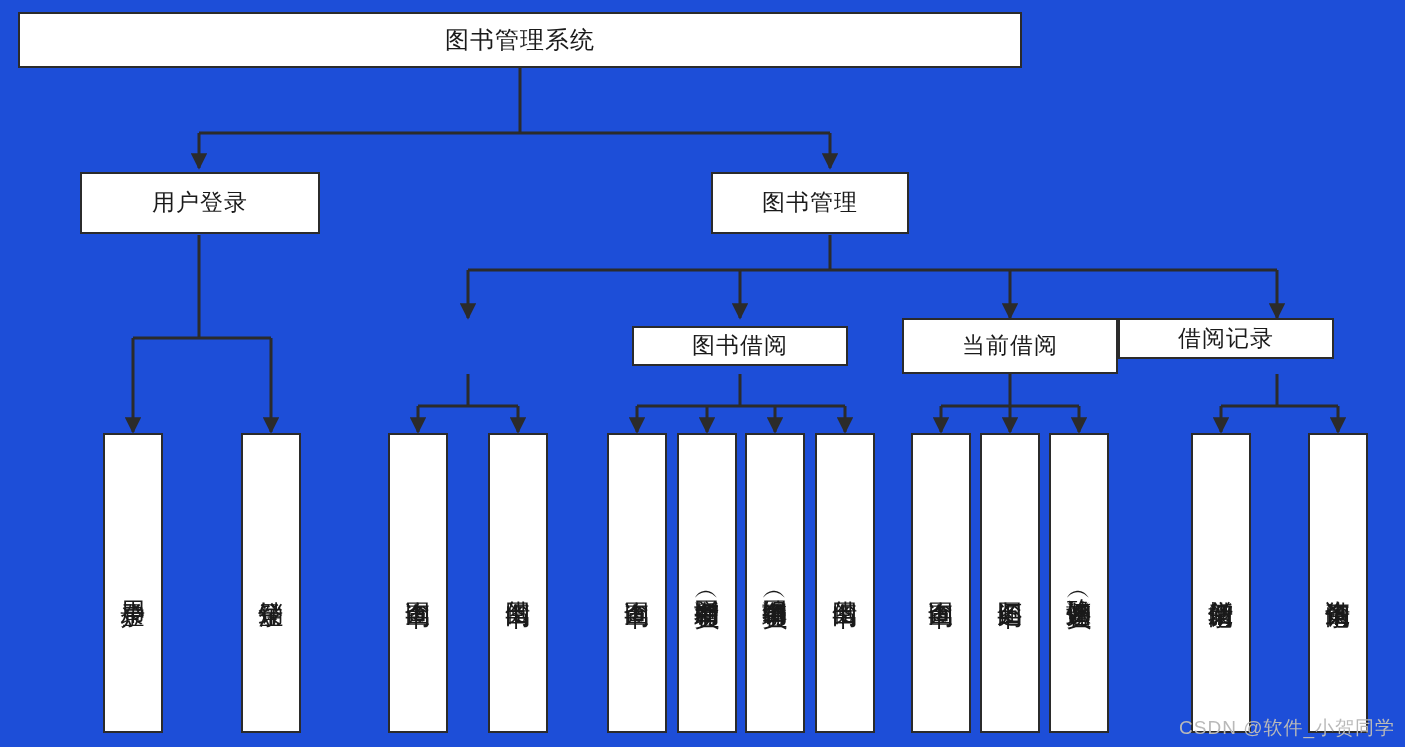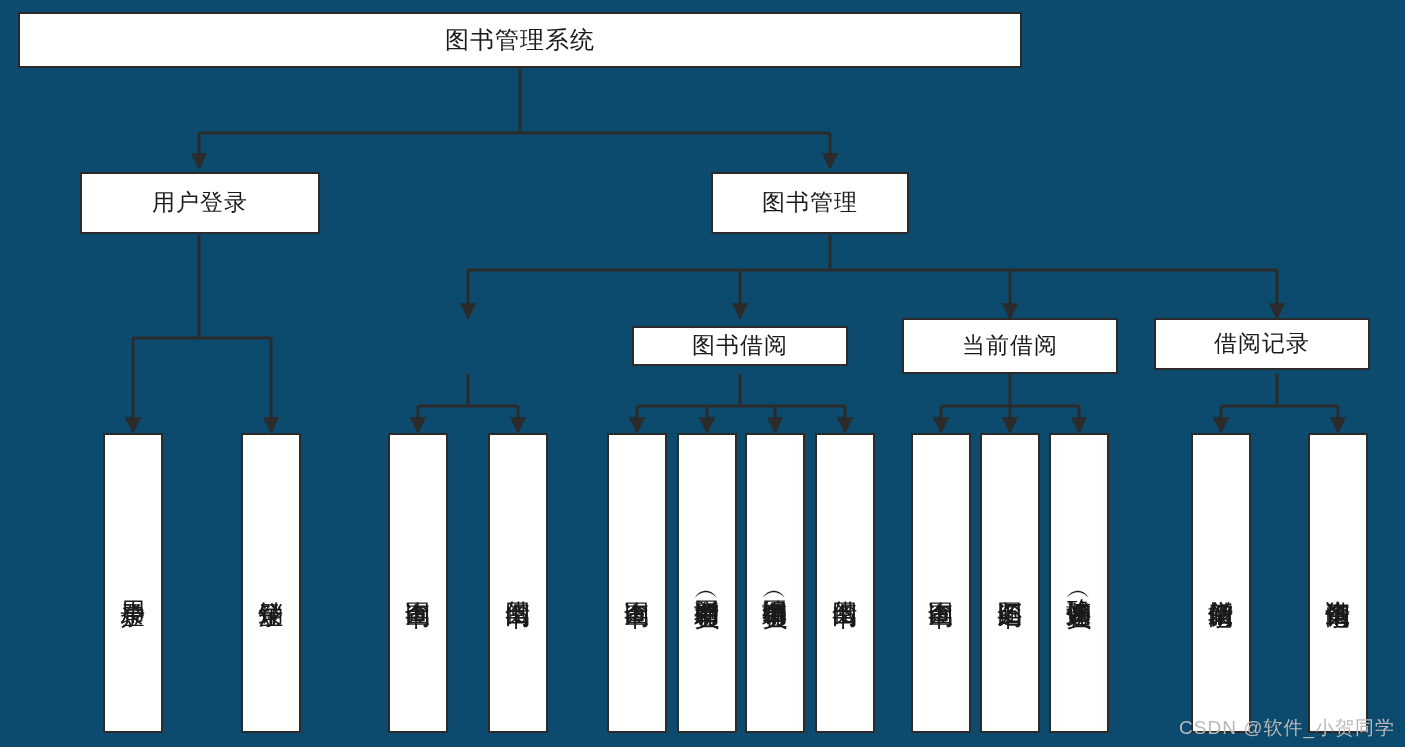--- a/index.html
+++ b/index.html
@@ -1,18 +1,18 @@
 <!DOCTYPE html>
 <html><head>
 <meta charset="utf-8">
 <title>图书管理系统 功能结构图</title>
 <style>
   html,body{margin:0;padding:0;background:#ffffff;}
   body{font-family:"Liberation Sans","DejaVu Sans",sans-serif;}
-  #canvas{position:relative;width:1405px;height:747px;background:#0c4a6e;overflow:hidden;}
+  #canvas{position:relative;width:1405px;height:747px;background:#1d4ed8;overflow:hidden;}
   #edges{position:absolute;left:0;top:0;width:1405px;height:747px;}
   .node{position:absolute;box-sizing:border-box;border:2px solid #2b2b2b;background:#ffffff;
         display:flex;align-items:center;justify-content:center;color:#1a1a1a;}
   .node.horiz{font-size:23px;line-height:1.1;letter-spacing:1px;}
   .node.root{font-size:24px;}
   .node.vert{writing-mode:vertical-rl;text-orientation:upright;font-size:25px;line-height:1.38;
              letter-spacing:1px;padding:6px 0;}
   .node.vert .vtext{writing-mode:vertical-rl;text-orientation:upright;white-space:nowrap;}
   .watermark{position:absolute;right:10px;bottom:6px;font-size:19px;color:#b9b9b9;
              letter-spacing:1px;white-space:nowrap;}
@@ -82,21 +82,21 @@
   <div class="node horiz" style="left:711px;top:172px;width:198px;height:62px;">
     <span>图书管理</span>
   </div>
 
   <div class="node horiz" style="left:632px;top:326px;width:216px;height:40px;">
     <span>图书借阅</span>
   </div>
   <div class="node horiz" style="left:902px;top:318px;width:216px;height:56px;font-family:Liberation Serif, serif;">
     <span>当前借阅</span>
   </div>
-  <div class="node horiz" style="left:1154px;top:318px;width:216px;height:52px;text-align:right;">
+  <div class="node horiz" style="left:1118px;top:318px;width:216px;height:41px;text-align:right;">
     <span>借阅记录</span>
   </div>
 
   <div class="node vert" style="left:103px;top:433px;width:60px;height:300px;">
     <span class="vtext">用户登录</span>
   </div>
   <div class="node vert" style="left:241px;top:433px;width:60px;height:300px;">
     <span class="vtext">注销登录</span>
   </div>
 

